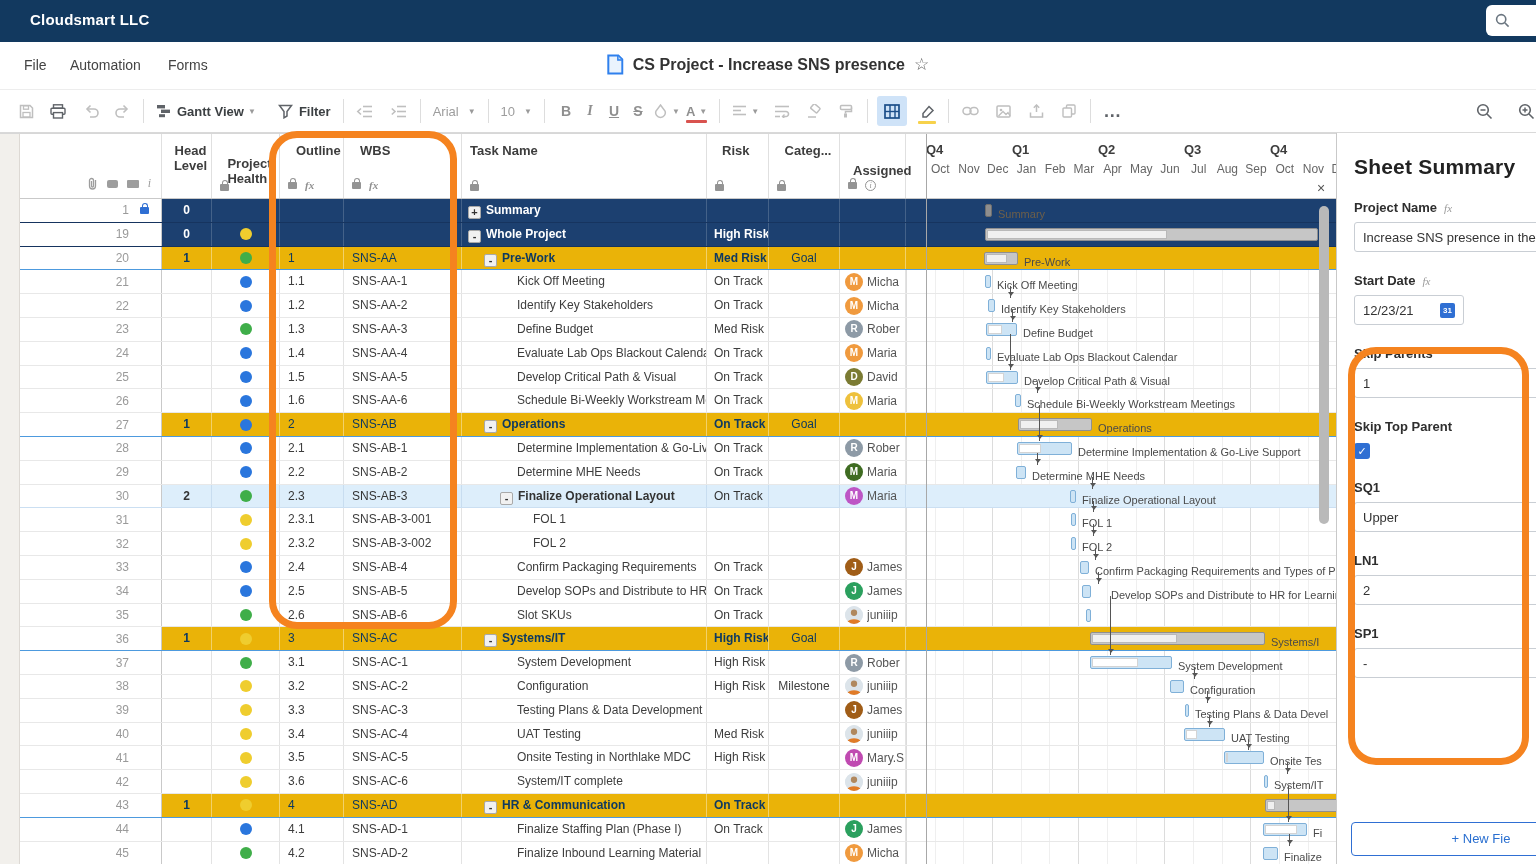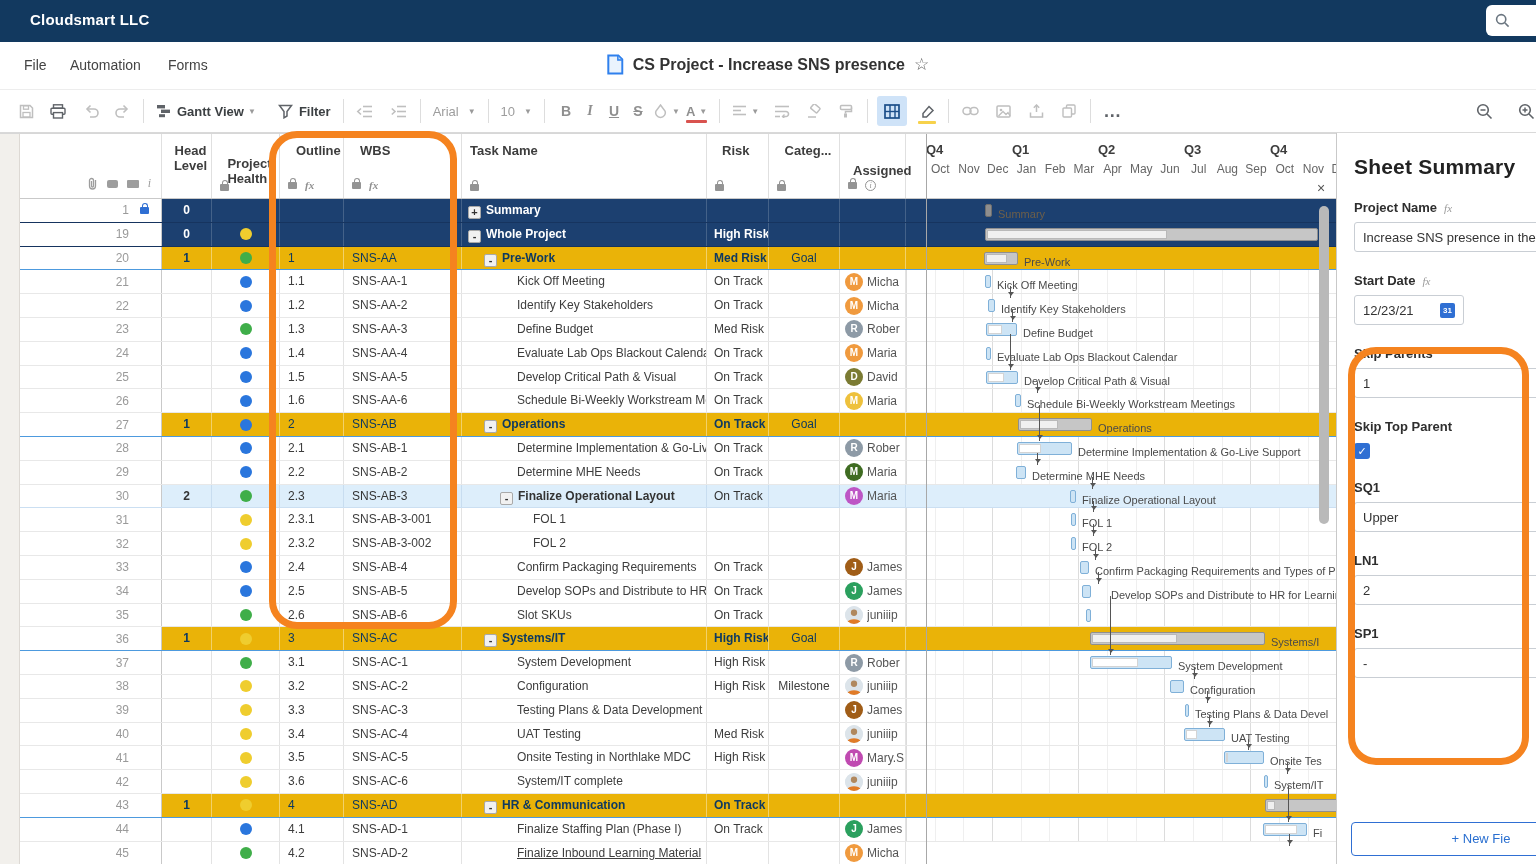--- a/index.html
+++ b/index.html
@@ -1053,26 +1053,30 @@
       <div class="grow st-white" style="top: 642.6px;">
         <div class="gc c-num">
           <span class="numt">45</span>
         </div>
         <div class="gc c-hl"></div>
         <div class="gc c-health">
           <span class="dot" style="background:#3fae49"></span>
         </div>
         <div class="gc c-out">4.2</div>
         <div class="gc c-wbs">SNS-AD-2</div>
-        <div class="gc c-task" style="padding-left: 38px; text-decoration: underline;"><span class="exps"></span><span class="ttext">Finalize Inbound Learning Material</span></div>
+        <div class="gc c-task" style="padding-left: 38px;"><span class="exps"></span><span class="ttext">Finalize Inbound Learning Material</span></div>
         <div class="gc c-risk"></div>
         <div class="gc c-cat"></div>
         <div class="gc c-as">
           <span class="av" style="background:#f09a3e">M</span>
           <span class="aname">Micha</span>
+        </div>
+        <div class="gc c-gantt">
+          <div class="bar task" style="left: 357px; width: 15px;"></div>
+          <span class="blb" style="left: 378px;">Finalize</span>
         </div>
       </div>
       <div id="conn-ov">
         <div class="conn" style="left: 84px; top: 87.4px; height: 11.8px;"></div>
         <div class="conn" style="left: 86px; top: 111.2px; height: 11.8px;"></div>
         <div class="conn" style="left: 84px; top: 135px; height: 35.6px;"></div>
         <div class="conn" style="left: 111px; top: 182.6px; height: 11.8px;"></div>
         <div class="conn" style="left: 113px; top: 206.4px; height: 35.6px;"></div>
         <div class="conn" style="left: 111px; top: 254px; height: 11.8px;"></div>
         <div class="conn" style="left: 166px; top: 277.8px; height: 11.8px;"></div>

